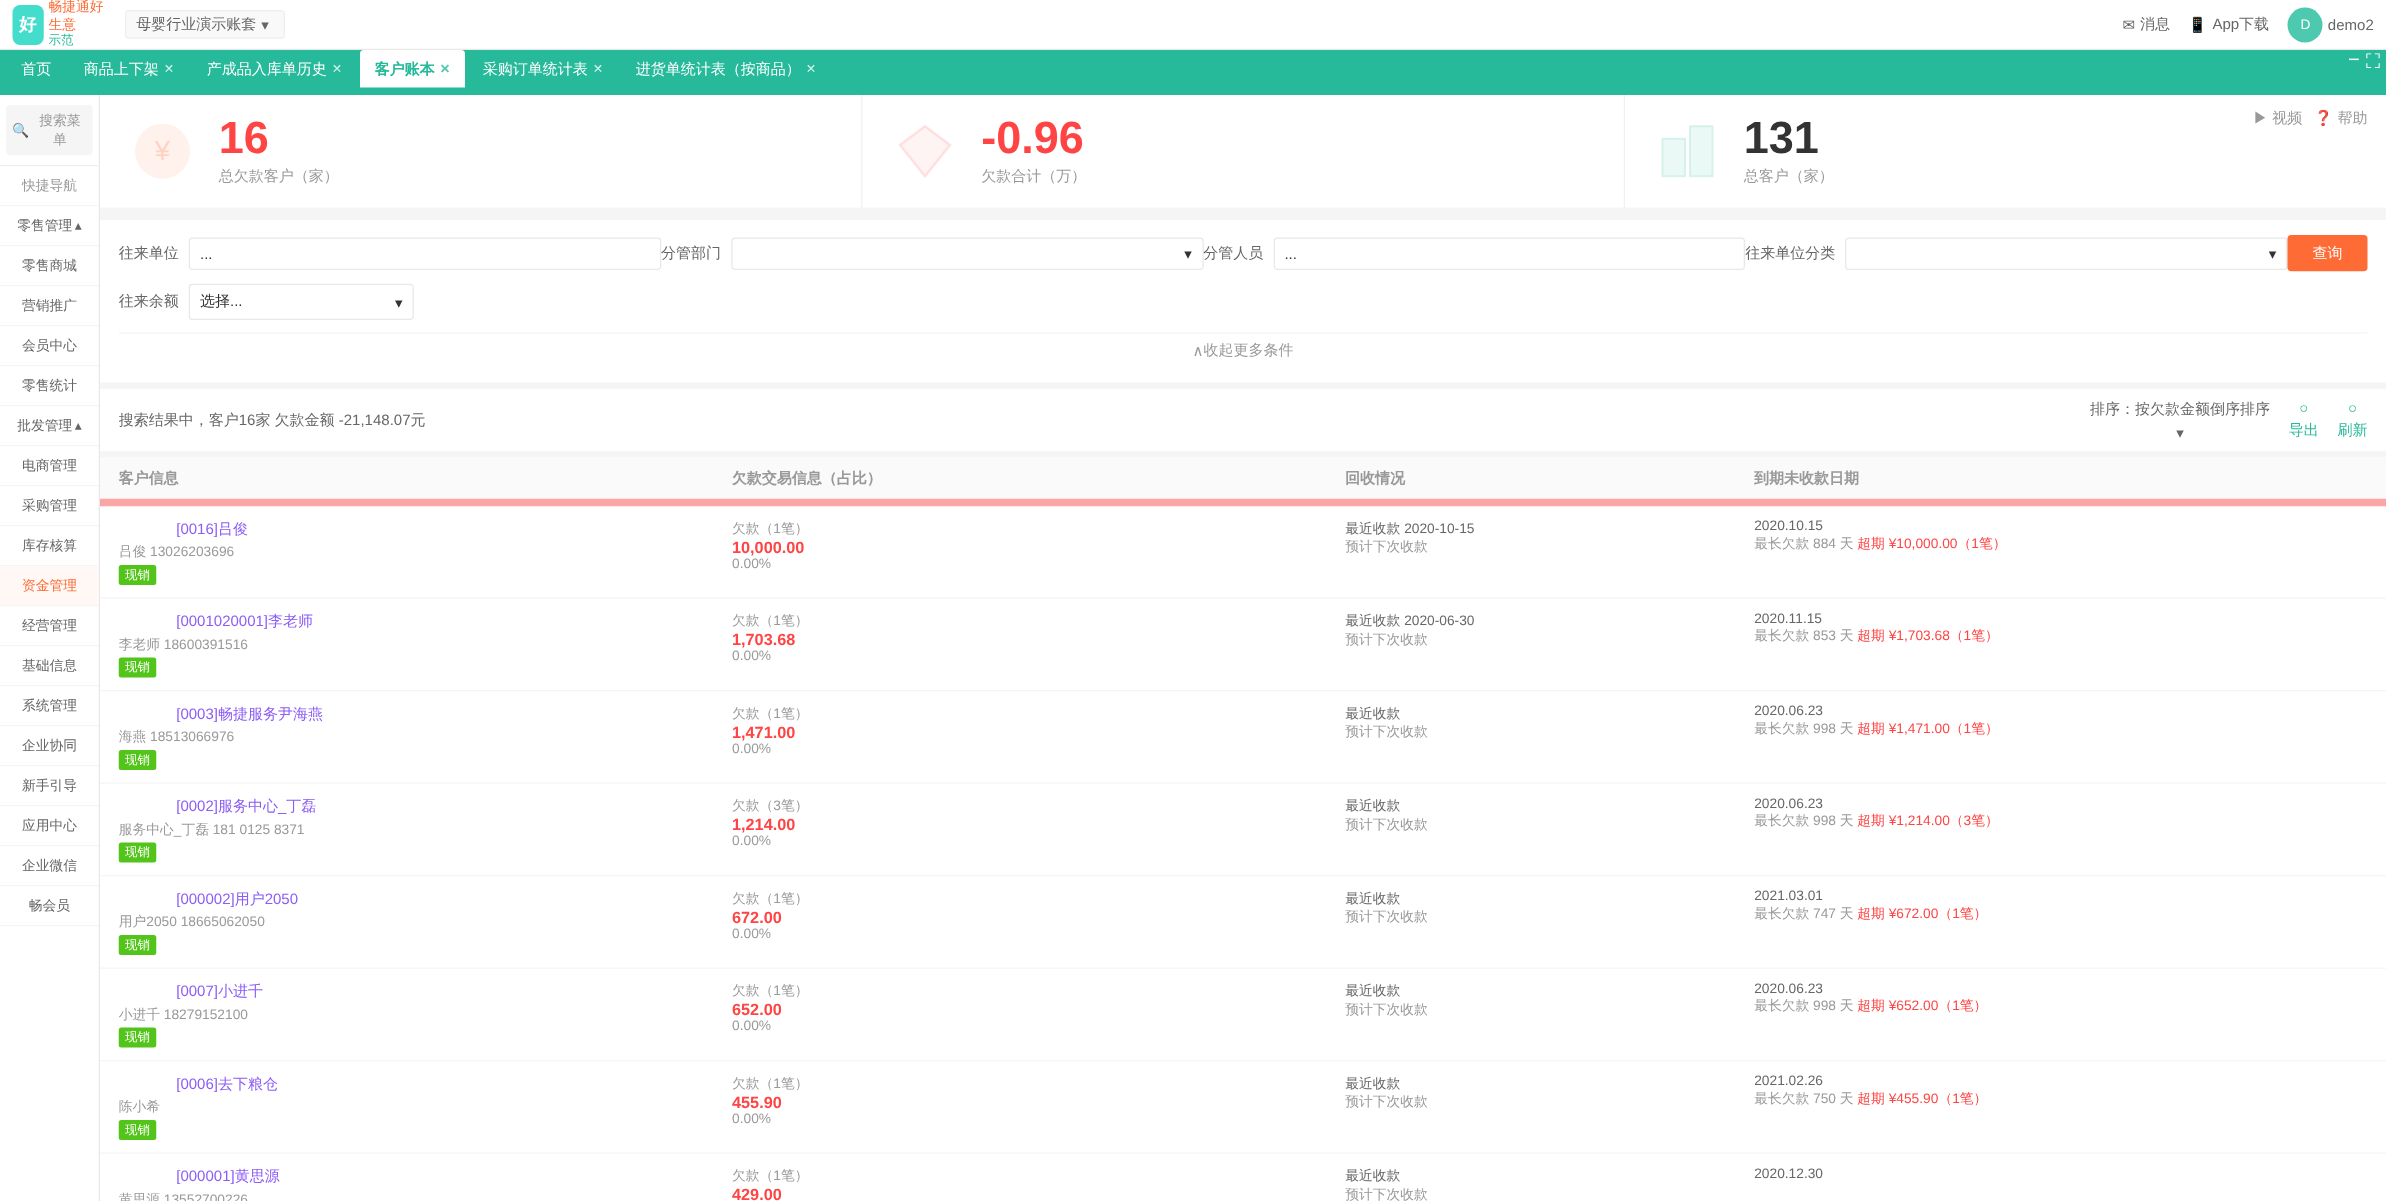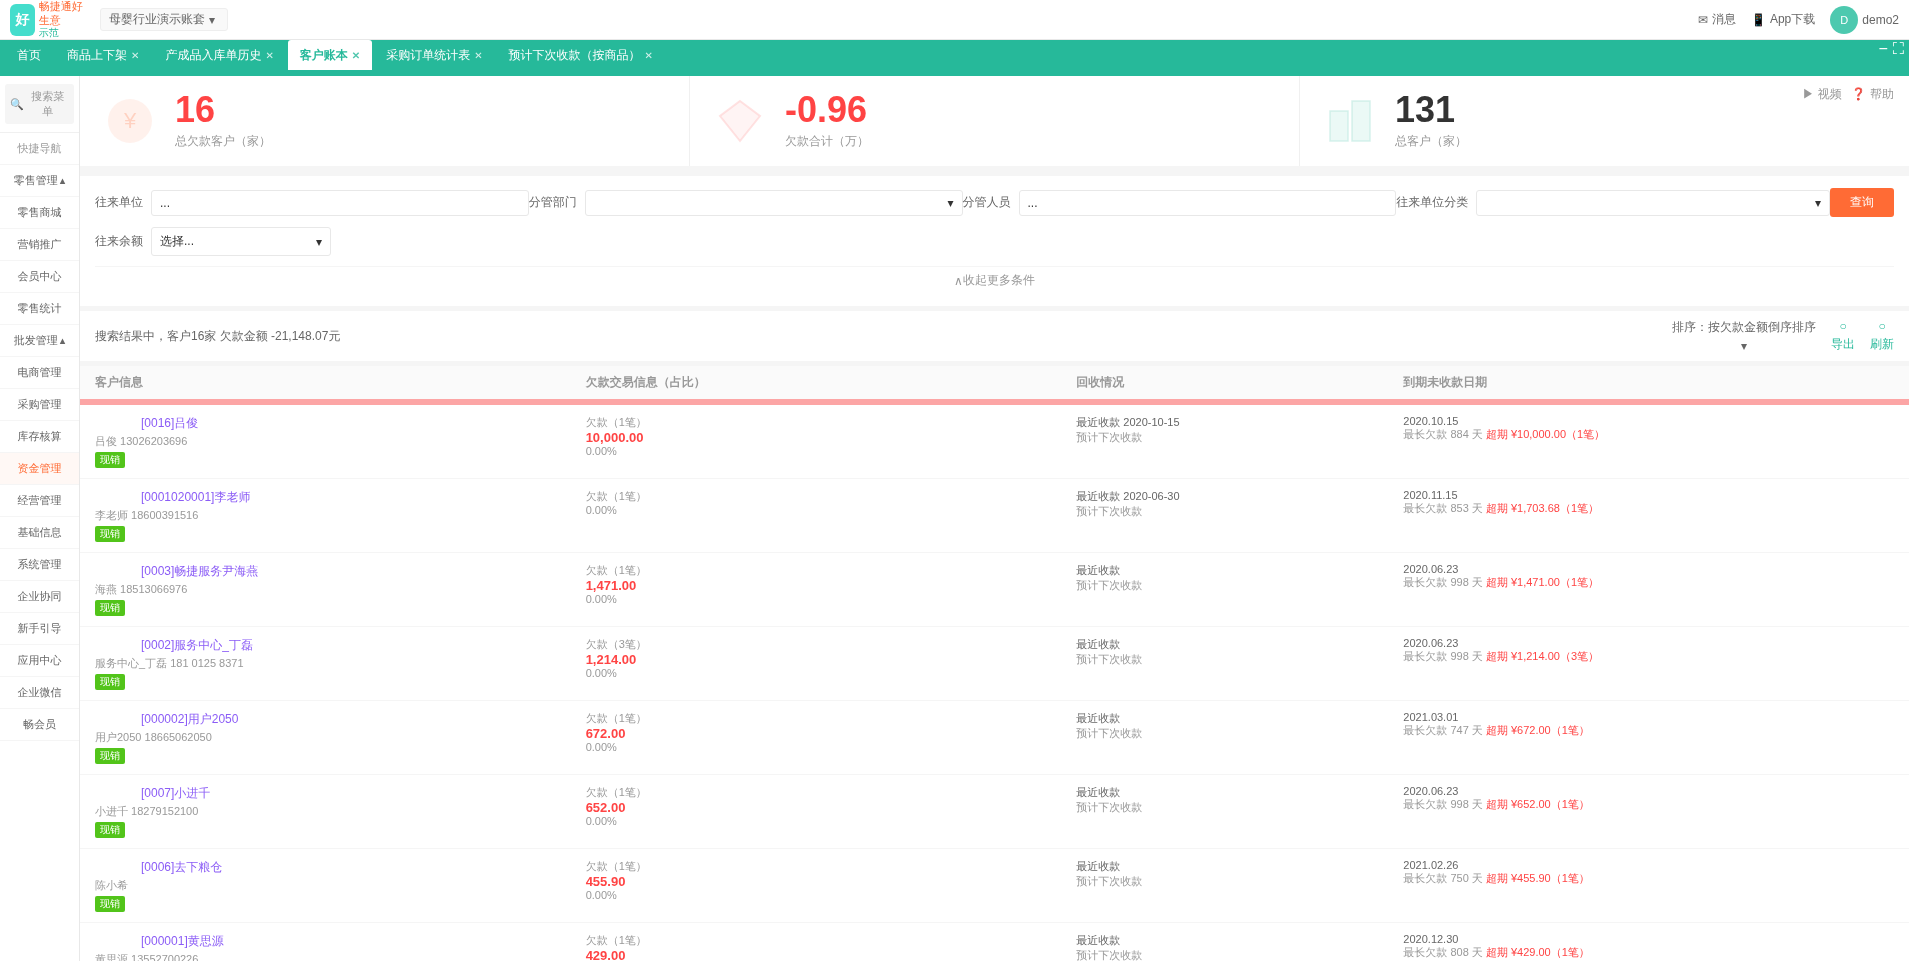--- a/index.html
+++ b/index.html
@@ -135,21 +135,21 @@
   </div>
   <div class="tab-item active">
     <span>客户账本</span>
     <span class="close-btn">✕</span>
   </div>
   <div class="tab-item">
     <span>采购订单统计表</span>
     <span class="close-btn">✕</span>
   </div>
   <div class="tab-item">
-    <span>预计下次收款（按商品）</span>
+    <span>进货单统计表（按商品）</span>
     <span class="close-btn">✕</span>
   </div>
   <div class="tab-bar-right">
     <span>−</span>
     <span>⛶</span>
   </div>
 </div>
 
 <div class="main-layout">
 
@@ -335,20 +335,21 @@
       </div>
 
       <div class="table-row">
         <div>
           <div class="customer-name">[0001020001]李老师</div>
           <div class="customer-sub">李老师  18600391516</div>
           <span class="tag">现销</span>
         </div>
         <div>
           <div class="debt-info">欠款（1笔）</div>
+          <div class="debt-amount">1,703.68</div>
           <div class="debt-ratio">0.00%</div>
         </div>
         <div>
           <div class="collection-info">最近收款    2020-06-30</div>
           <div class="collection-date">预计下次收款</div>
         </div>
         <div>
           <div class="overdue-info">2020.11.15</div>
           <div class="overdue-days">最长欠款 853 天  <span class="overdue-amount">超期 ¥1,703.68（1笔）</span></div>
         </div>
@@ -469,19 +470,18 @@
           <div class="debt-info">欠款（1笔）</div>
           <div class="debt-amount">429.00</div>
           <div class="debt-ratio">0.00%</div>
         </div>
         <div>
           <div class="collection-info">最近收款</div>
           <div class="collection-date">预计下次收款</div>
         </div>
         <div>
           <div class="overdue-info">2020.12.30</div>
-          <div class="overdue-days">最长欠款 808 天  <span class="overdue-amount">超期 ¥429.00（1笔）</span></div>
         </div>
       </div>
 
     </div>
   </div>
 </div>
 
 </body></html>

